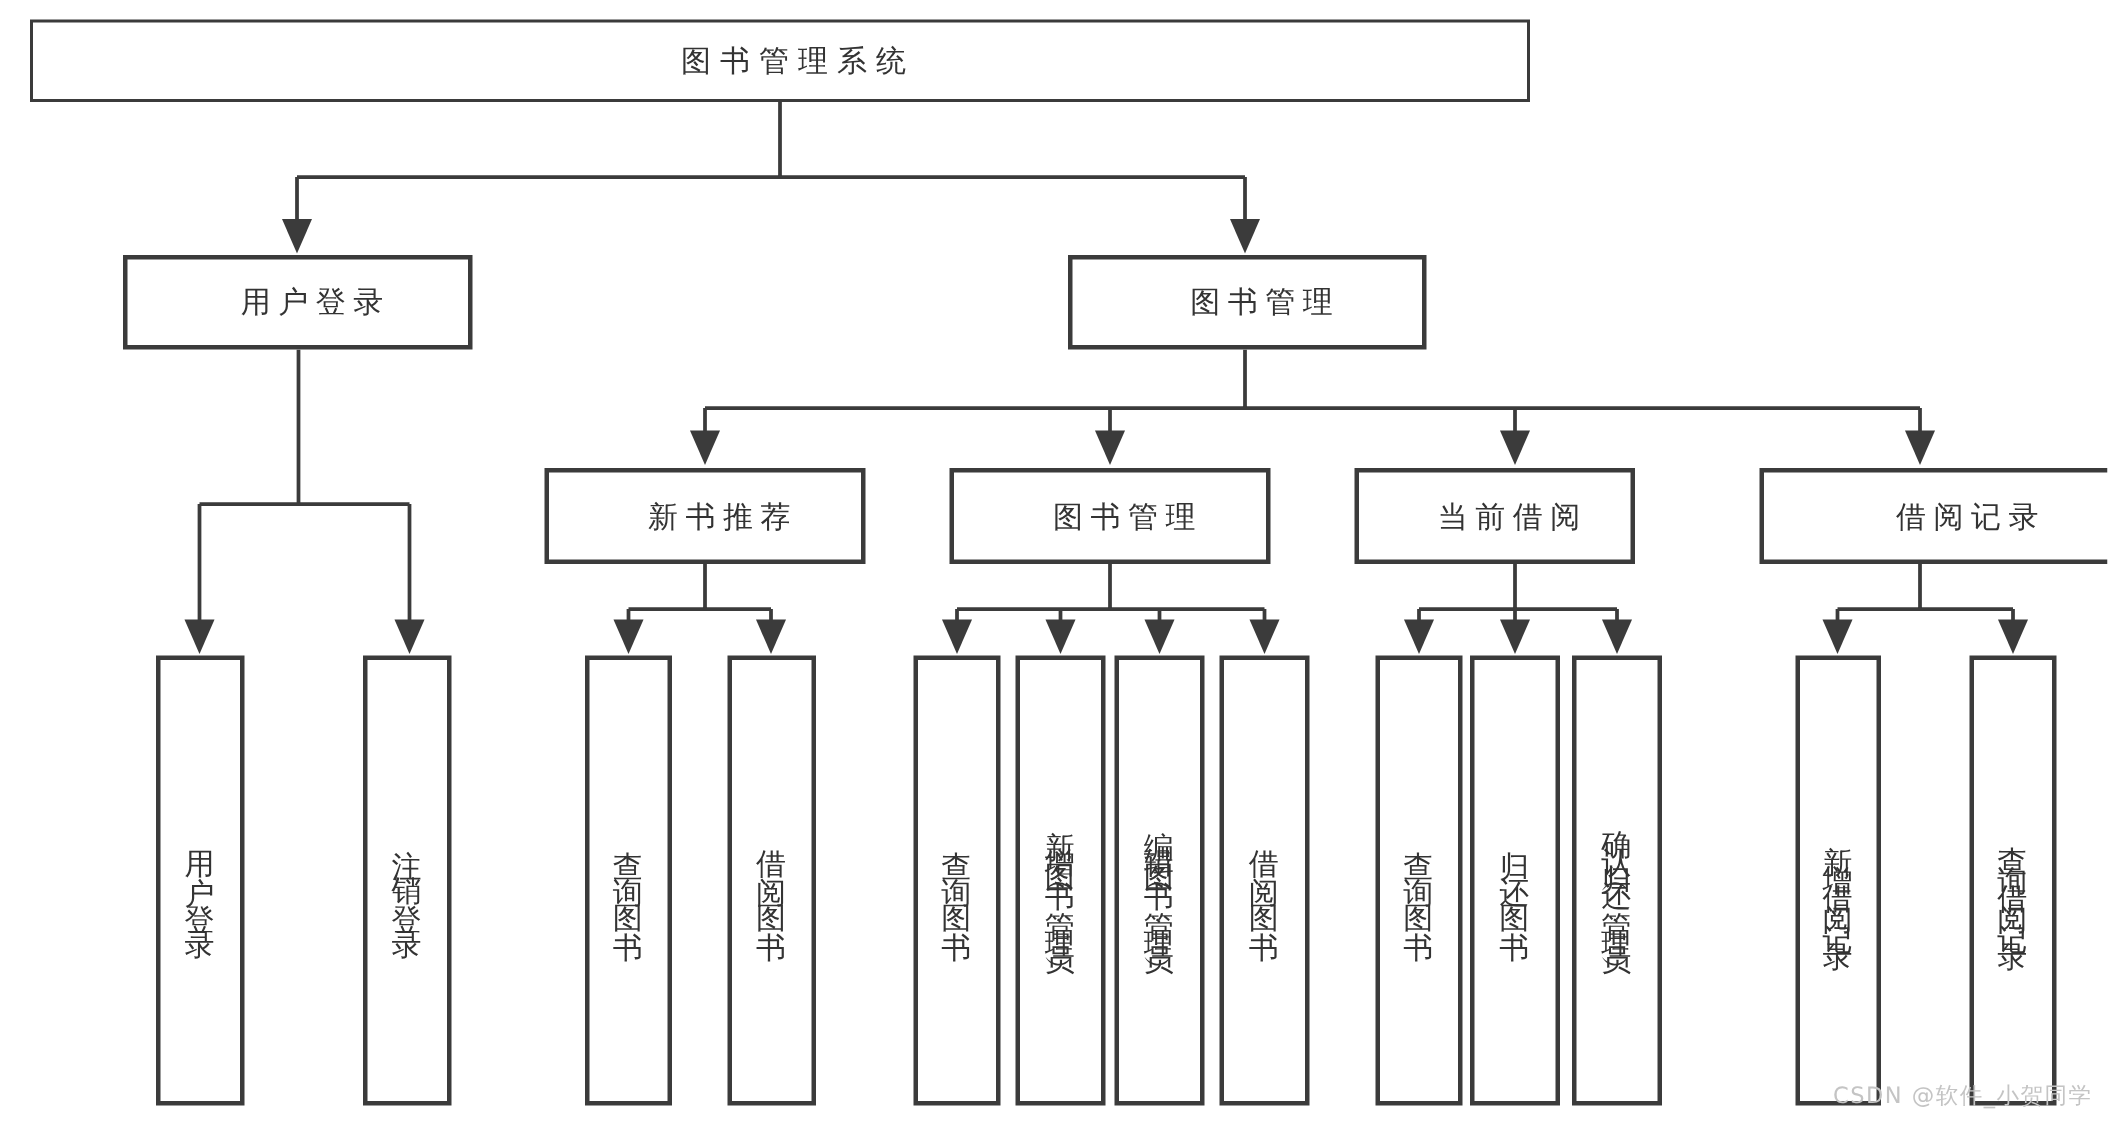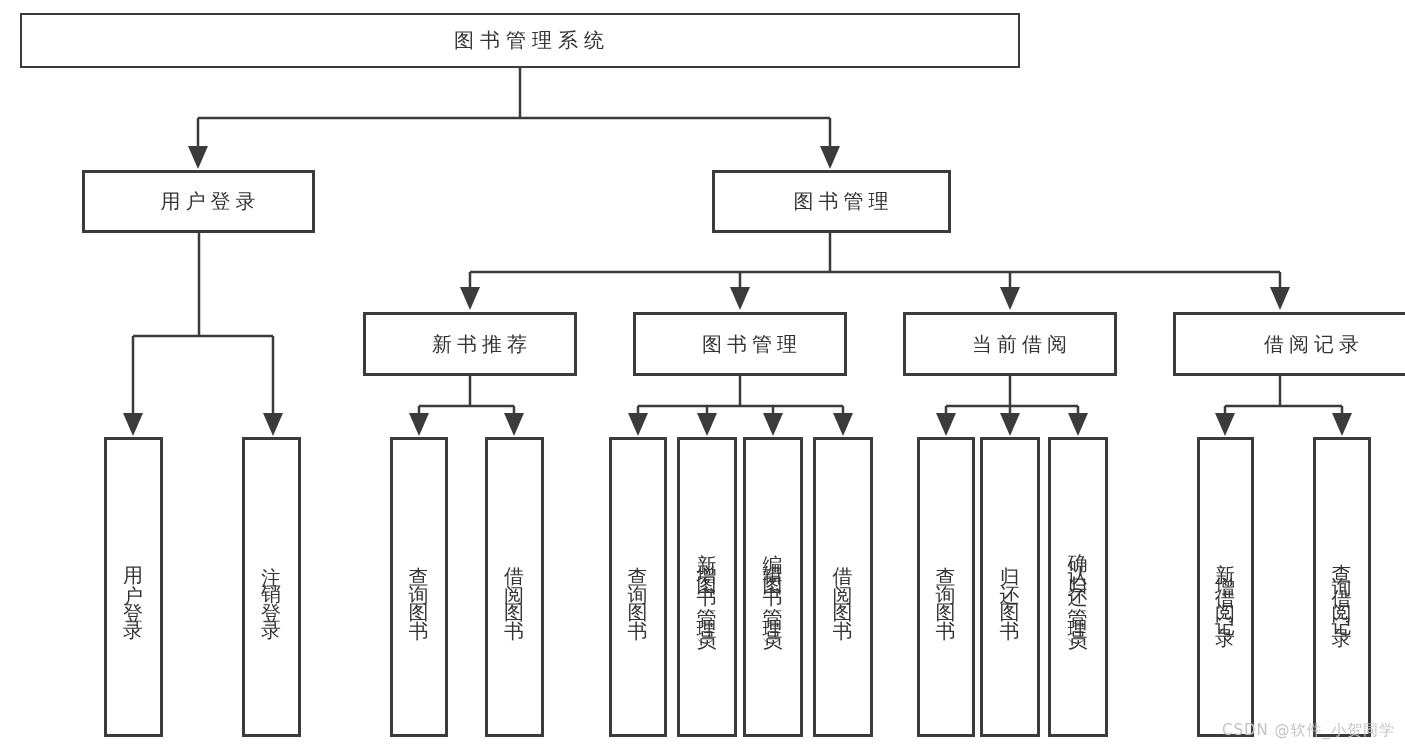--- a/index.html
+++ b/index.html
@@ -81,21 +81,21 @@
   <div class="box hbox" style="left:712px; top:170px; width:239px; height:63px;">
     <span>图书管理</span>
   </div>
 
   <div class="box hbox" style="left:363px; top:312px; width:214px; height:64px;">
     <span>新书推荐</span>
   </div>
   <div class="box hbox" style="left:633px; top:312px; width:214px; height:64px;">
     <span>图书管理</span>
   </div>
-  <div class="box hbox" style="left:903px; top:312px; width:214px; height:64px;">
+  <div class="box hbox" style="left:903px; top:312px; width:187px; height:64px;">
     <span>当前借阅</span>
   </div>
   <div class="box hbox" style="left:1173px; top:312px; width:258px; height:64px;">
     <span>借阅记录</span>
   </div>
 
   <div class="box vbox" style="left:104px; top:437px; width:59px; height:300px;">
     <span class="vtext">用户登录</span>
   </div>
   <div class="box vbox" style="left:242px; top:437px; width:59px; height:300px;">

